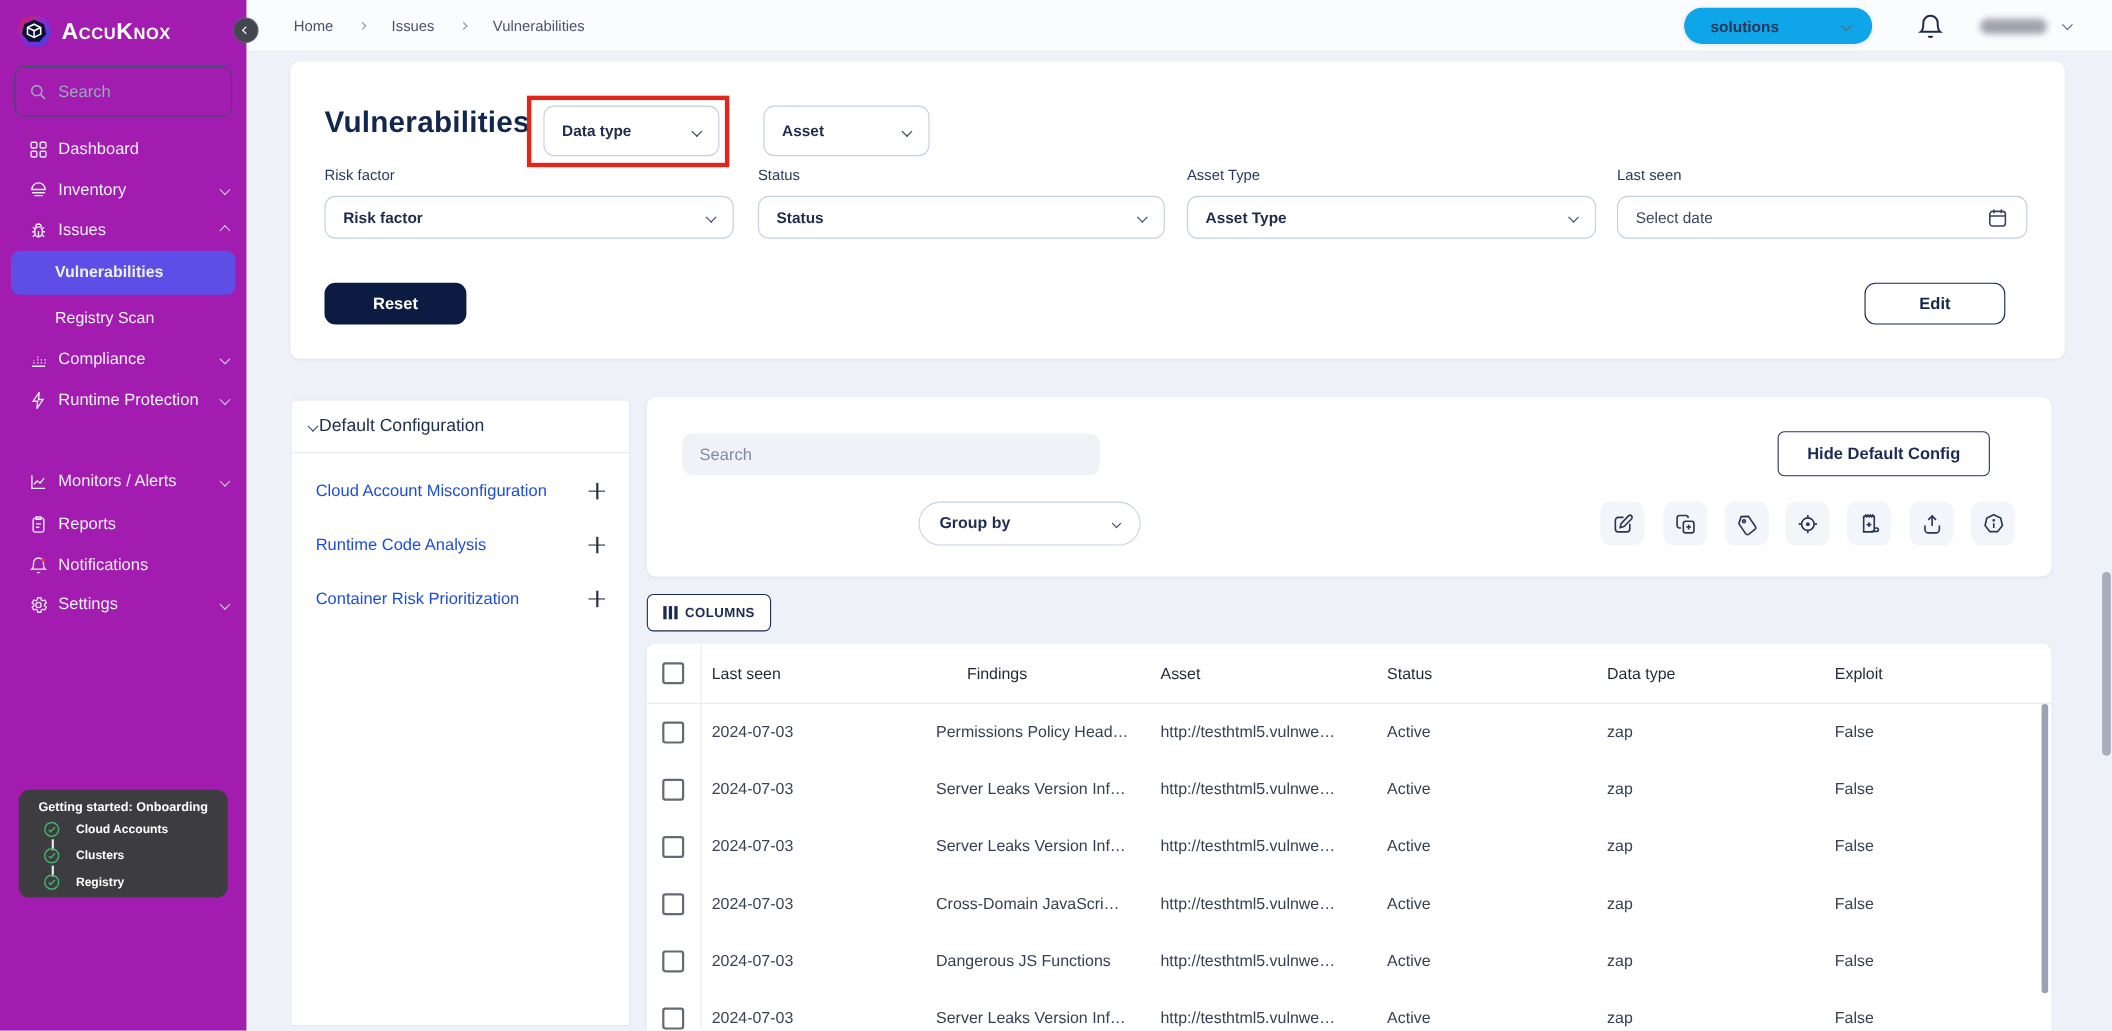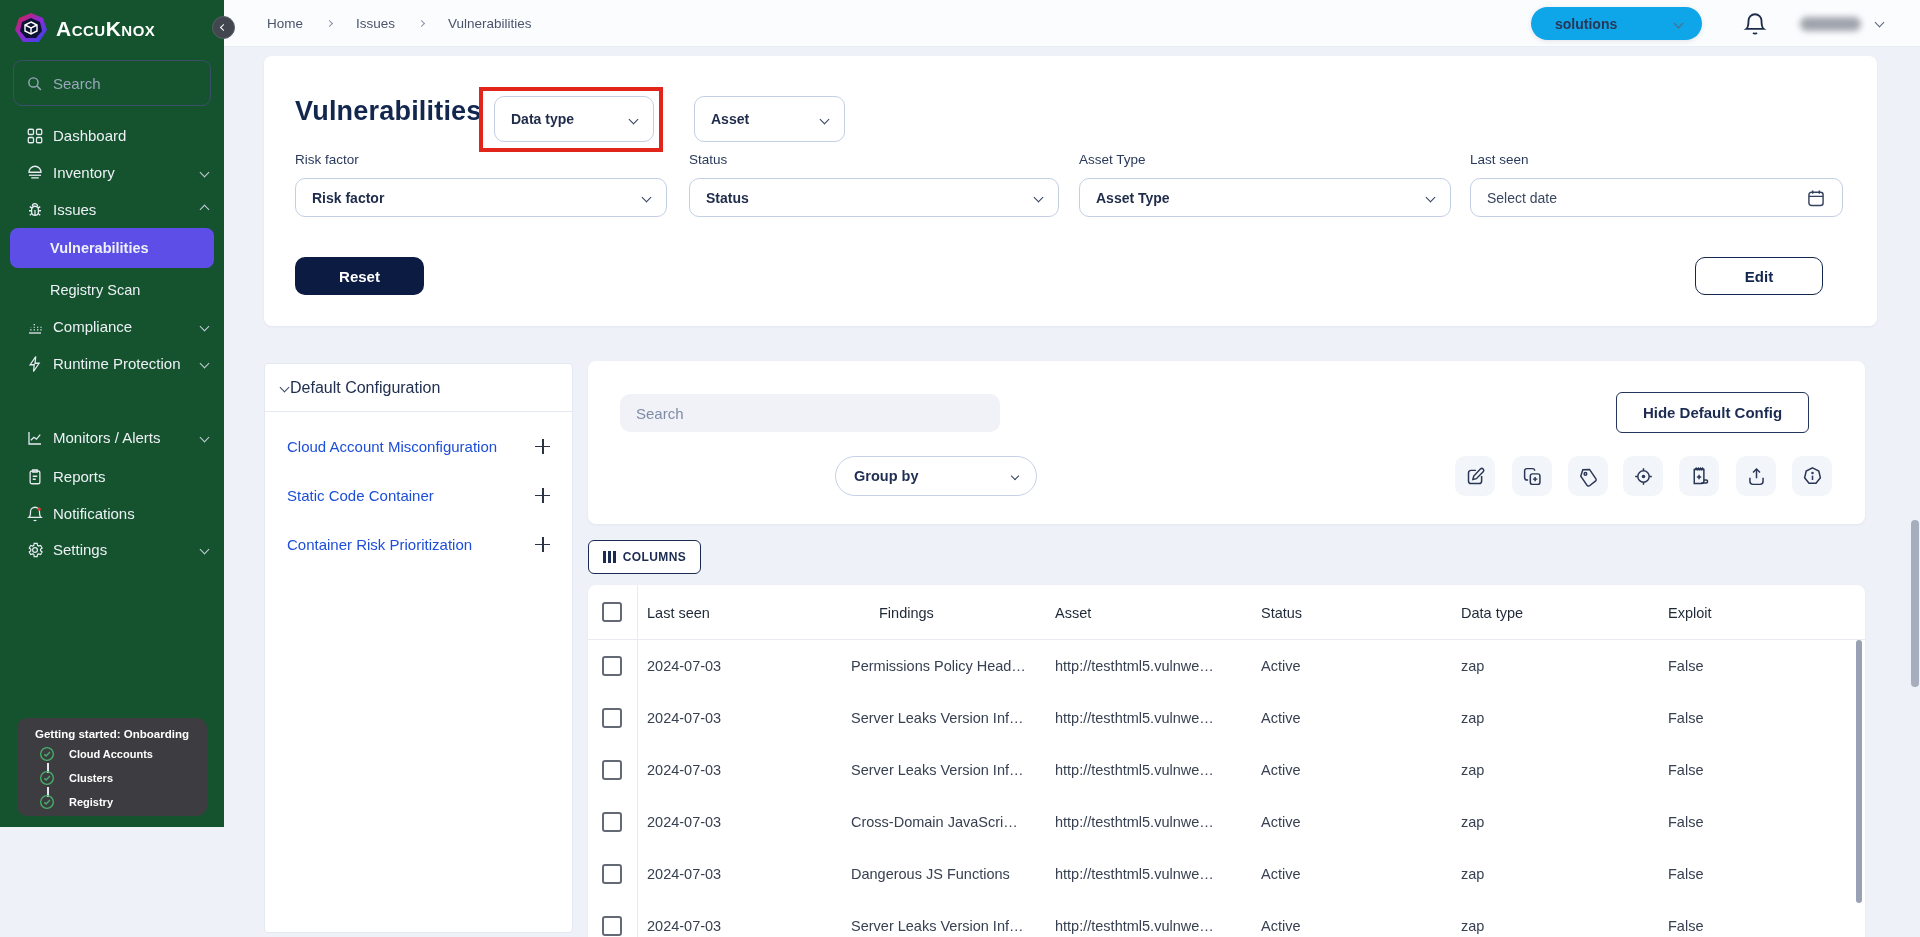--- a/index.html
+++ b/index.html
@@ -8,21 +8,21 @@
   .app { position:relative; width:1920px; height:937px; overflow:hidden; }
 
   
   .chev { display:inline-block; width:7px; height:7px; border-right:1.8px solid currentColor; border-bottom:1.8px solid currentColor; }
   .chev.down  { transform:rotate(45deg); }
   .chev.up    { transform:rotate(-135deg); }
   .chev.right { transform:rotate(-45deg); }
   .chev.left  { transform:rotate(135deg); }
 
   
-  .sidebar { position:absolute; left:0; top:0; width:224px; height:827px; background:#14532d; z-index:5; }
+  .sidebar { position:absolute; left:0; top:0; width:224px; height:937px; background:#a21caf; z-index:5; }
   .logo-row { position:absolute; left:14px; top:12px; display:flex; align-items:center; gap:8px; }
   .logo-text { color:#fff; font-weight:700; font-size:21px; letter-spacing:0.5px; font-variant:small-caps; }
   .side-search { position:absolute; left:13px; top:60px; width:198px; height:46px; border:1px solid #3D4E6B; border-radius:9px; display:flex; align-items:center; gap:10px; padding:0 12px; color:#9AA7BC; }
   .side-search input { background:transparent; border:none; outline:none; color:#D7DEEA; font-size:15px; width:140px; font-family:inherit; }
   .side-search input::placeholder { color:#9AA7BC; }
   .nav { position:absolute; left:0; top:0; width:224px; height:700px; }
   .nav-item { position:absolute; left:0; width:224px; height:37px; display:flex; align-items:center; color:#EDF1F7; font-size:15px; cursor:pointer; }
   .nav-item .nico { width:18px; height:18px; margin-left:26px; margin-right:9px; display:inline-flex; color:#E7EBF4; flex:0 0 18px; }
   .nav-item .nlabel { flex:1; }
   .nav-item .nchev { margin-right:16px; color:#C6CEDD; }
@@ -376,21 +376,21 @@
   <div class="card config-card">
     <div class="config-head">
       <span class="chev down"></span>
       <span>Default Configuration</span>
     </div>
     <div class="config-item" style="top:62px;">
       <span>Cloud Account Misconfiguration</span>
       <span class="plus"></span>
     </div>
     <div class="config-item" style="top:111px;">
-      <span>Static Code Container</span>
+      <span>Runtime Code Analysis</span>
       <span class="plus"></span>
     </div>
     <div class="config-item" style="top:160px;">
       <span>Container Risk Prioritization</span>
       <span class="plus"></span>
     </div>
   </div>
 
   <div class="card tools-card">
     <div class="tool-search">

